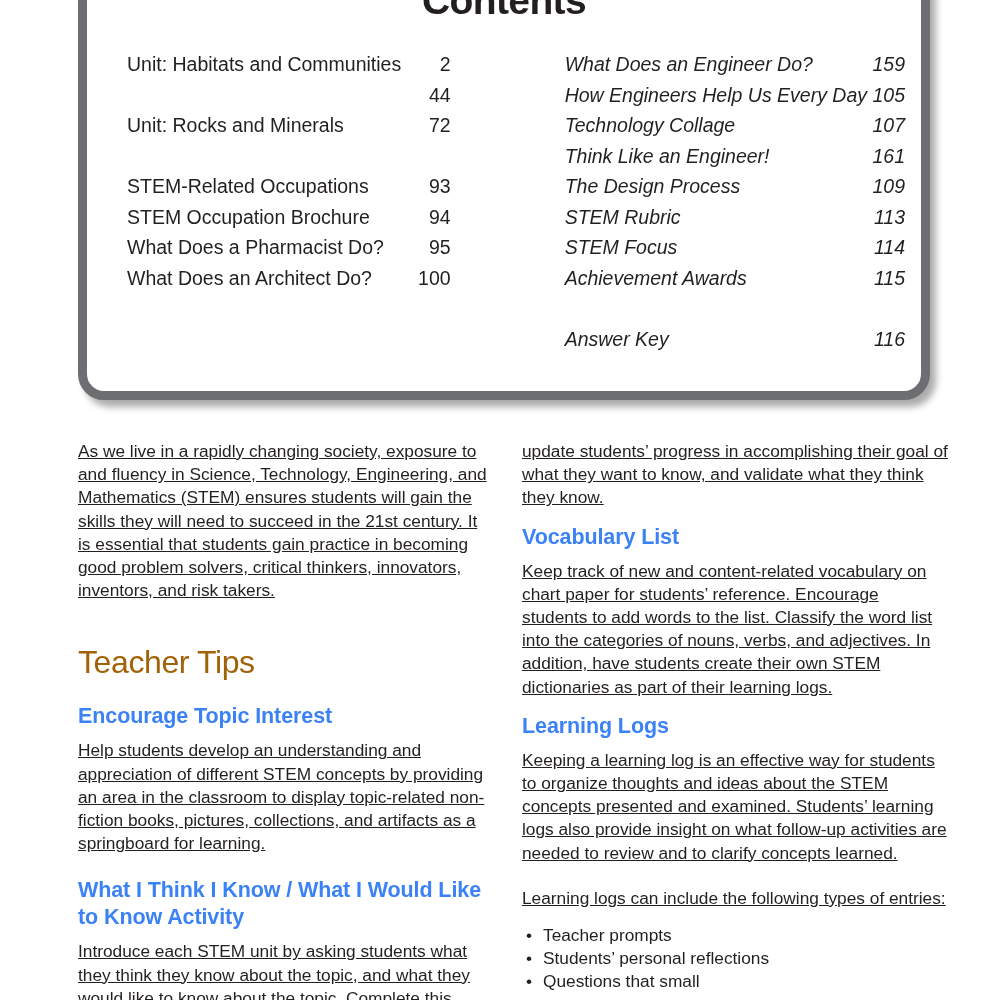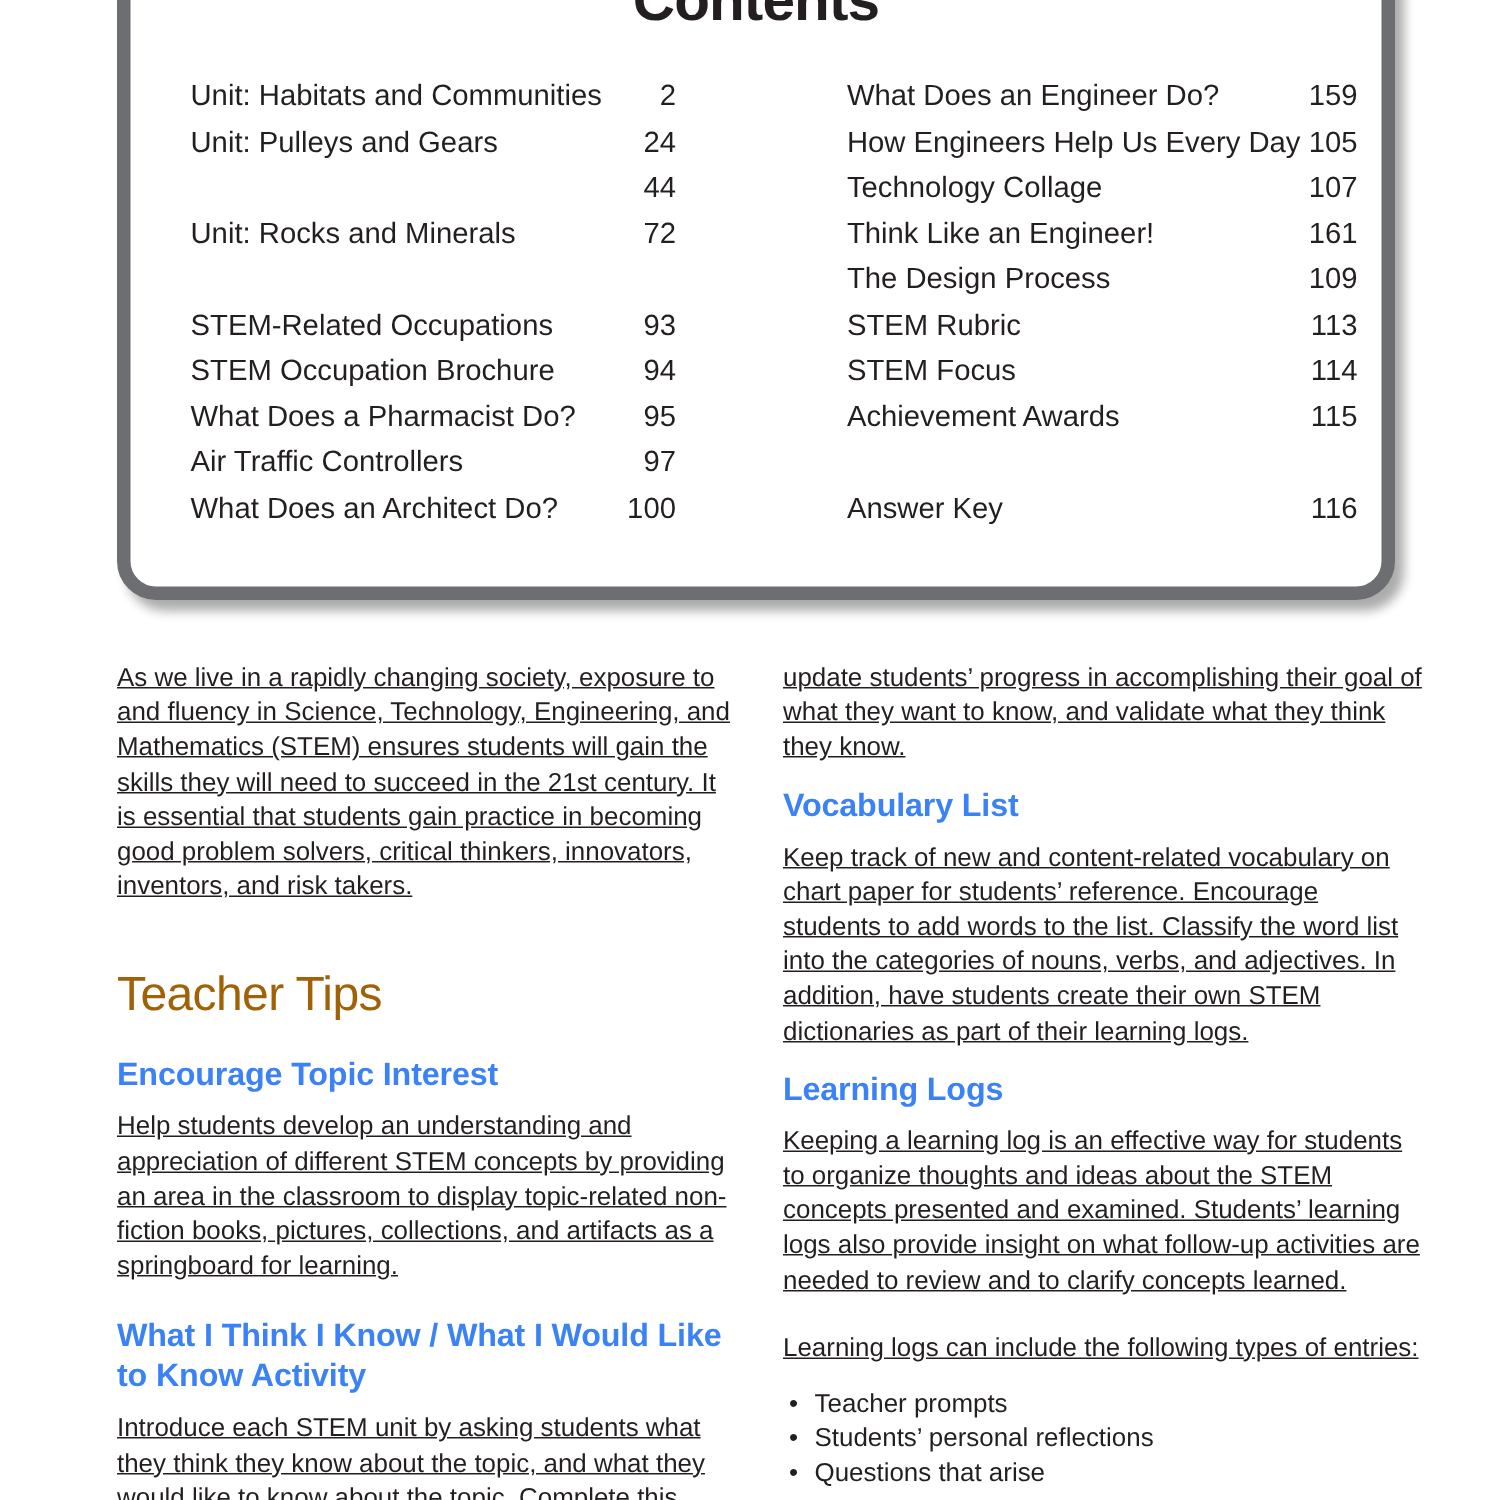--- a/index.html
+++ b/index.html
@@ -77,21 +77,21 @@
     line-height: 30.5px;
   }
   .toc-label { flex: 0 0 auto; }
   .toc-dots  { flex: 1 1 auto; }
   .toc-page  {
     flex: 0 0 auto;
     text-align: right;
     min-width: 38px;
   }
   .toc-col.left  .toc-row { padding-right: 52px; }
-  .toc-col.right .toc-row { padding-right: 16px; }
+  .toc-col.right .toc-row { padding-right: 16px; font-style: italic; }
 
   
   #body-columns {
     position: absolute;
     left: 0;
     top: 440px;
     width: 1000px;
     display: flex;
   }
   .body-col { box-sizing: border-box; }
@@ -154,25 +154,20 @@
 
   <div id="contents-columns">
 
     <div class="toc-col left">
       <div class="toc-row">
         <span class="toc-label">Unit: Habitats and Communities</span>
         <span class="toc-dots"></span>
         <span class="toc-page">2</span>
       </div>
       <div class="toc-row">
-        <span class="toc-label">Unit: Pulleys and Gears</span>
-        <span class="toc-dots"></span>
-        <span class="toc-page">24</span>
-      </div>
-      <div class="toc-row">
         <span class="toc-dots"></span>
         <span class="toc-page">44</span>
       </div>
       <div class="toc-row">
         <span class="toc-label">Unit: Rocks and Minerals</span>
         <span class="toc-dots"></span>
         <span class="toc-page">72</span>
       </div>
       <div class="toc-row spacer">&nbsp;</div>
       <div class="toc-row">
@@ -182,25 +177,20 @@
       </div>
       <div class="toc-row">
         <span class="toc-label">STEM Occupation Brochure</span>
         <span class="toc-dots"></span>
         <span class="toc-page">94</span>
       </div>
       <div class="toc-row">
         <span class="toc-label">What Does a Pharmacist Do?</span>
         <span class="toc-dots"></span>
         <span class="toc-page">95</span>
-      </div>
-      <div class="toc-row">
-        <span class="toc-label">Air Traffic Controllers</span>
-        <span class="toc-dots"></span>
-        <span class="toc-page">97</span>
       </div>
       <div class="toc-row">
         <span class="toc-label">What Does an Architect Do?</span>
         <span class="toc-dots"></span>
         <span class="toc-page">100</span>
       </div>
     </div>
 
     <div class="toc-col right">
       <div class="toc-row">
@@ -287,18 +277,18 @@
       <li>
         <span class="bullet-dot">•</span>
         <span>Teacher prompts</span>
       </li>
       <li>
         <span class="bullet-dot">•</span>
         <span>Students’ personal reflections</span>
       </li>
       <li>
         <span class="bullet-dot">•</span>
-        <span>Questions that arise</span>
+        <span>Questions that small</span>
       </li>
     </ul>
   </div>
 
 </div>
 
 </body></html>

